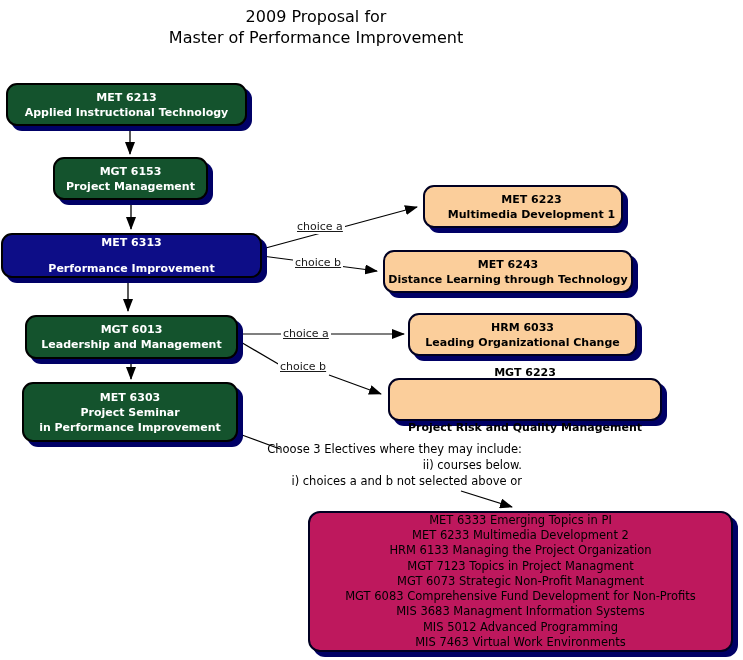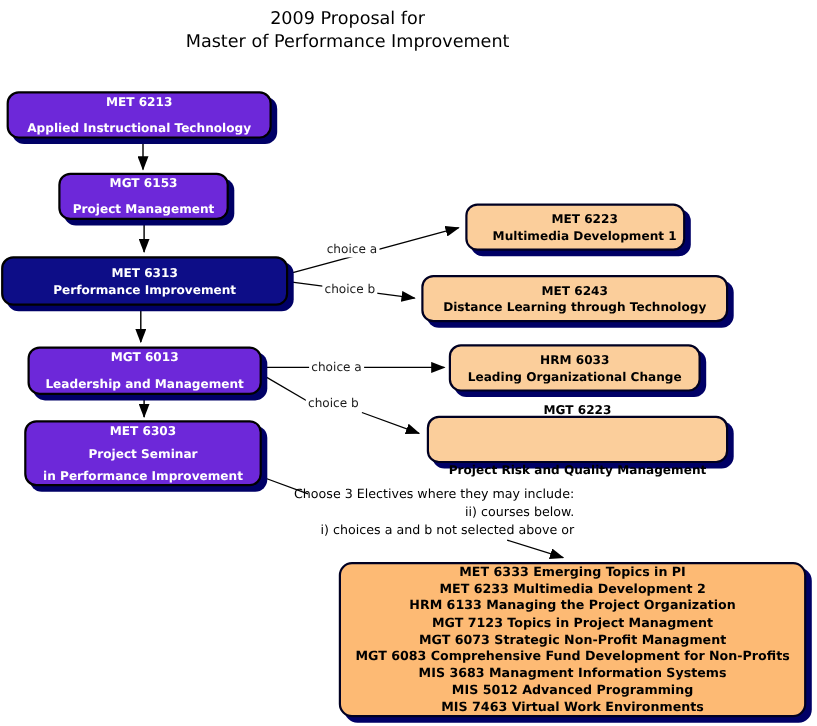--- a/index.html
+++ b/index.html
@@ -11,46 +11,46 @@
   .title{
     position:absolute;left:66px;top:6px;width:500px;text-align:center;
     font-size:16px;font-weight:normal;color:#000000;line-height:21px;
   }
   .box{
     position:absolute;border:2px solid #000000;border-radius:11px;
     box-shadow:5px 5px 0 #000066;display:flex;flex-direction:column;
     justify-content:center;align-items:center;text-align:center;
     font-weight:bold;line-height:15px;font-size:11px;box-sizing:border-box;
   }
-  .core{background:#6d28d9;color:#ffffff;justify-content:space-between;}
+  .core{background:#14532d;color:#ffffff;}
   .core-dark{background:#0D0D87;color:#ffffff;}
   .elective{background:#FBCE9B;color:#000000;border-color:#000022;}
   .choice-label{
     position:absolute;font-size:11px;color:#1a1a1a;background:#ffffff;
-    padding:0 2px;line-height:14px;
+    padding:0 2px;line-height:14px;text-decoration:underline;
   }
   .note{
     position:absolute;left:250px;top:441px;width:272px;text-align:right;
     font-size:11.5px;color:#000000;line-height:16px;
   }
   .electives-list{
     position:absolute;left:308px;top:511px;width:425px;height:141px;
-    background:#fdba74;border:2px solid #000022;border-radius:12px;
+    background:#be185d;border:2px solid #000022;border-radius:12px;
     box-shadow:5px 5px 0 #000066;display:flex;flex-direction:column;
     justify-content:center;align-items:center;text-align:center;
-    font-weight:bold;font-size:11.5px;line-height:15.3px;color:#000000;
+    font-weight:normal;font-size:11.5px;line-height:15.3px;color:#000000;
     box-sizing:border-box;
   }
   .b1{left:6px;top:83px;width:241px;height:43px;}
   .b2{left:53px;top:157px;width:155px;height:43px;}
-  .b3{left:1px;top:233px;width:261px;height:45px;}
+  .b3{left:1px;top:233px;width:261px;height:45px;justify-content:space-between;}
   .b4{left:25px;top:315px;width:213px;height:44px;}
   .b5{left:22px;top:382px;width:216px;height:60px;}
   .e1{left:423px;top:185px;width:200px;height:43px;padding-left:17px;}
-  .e2{left:383px;top:250px;width:279px;height:43px;}
+  .e2{left:383px;top:250px;width:250px;height:43px;}
   .e3{left:408px;top:313px;width:229px;height:43px;}
   .e4{left:388px;top:378px;width:274px;height:43px;gap:40px;}
 </style>
 </head>
 <body>
 
 <div id="canvas">
 
   <div class="title">
     <div>2009 Proposal for</div>

